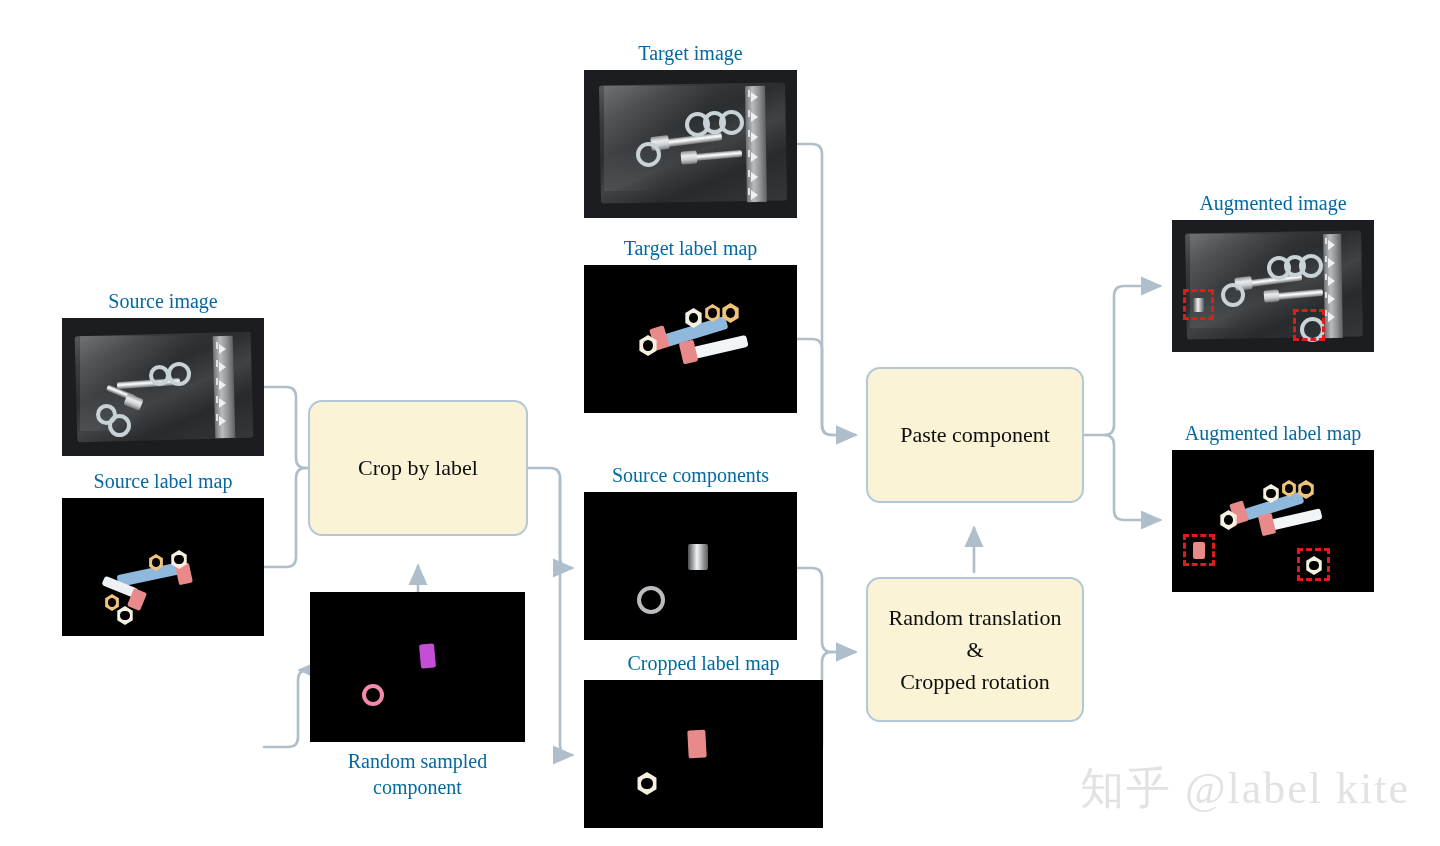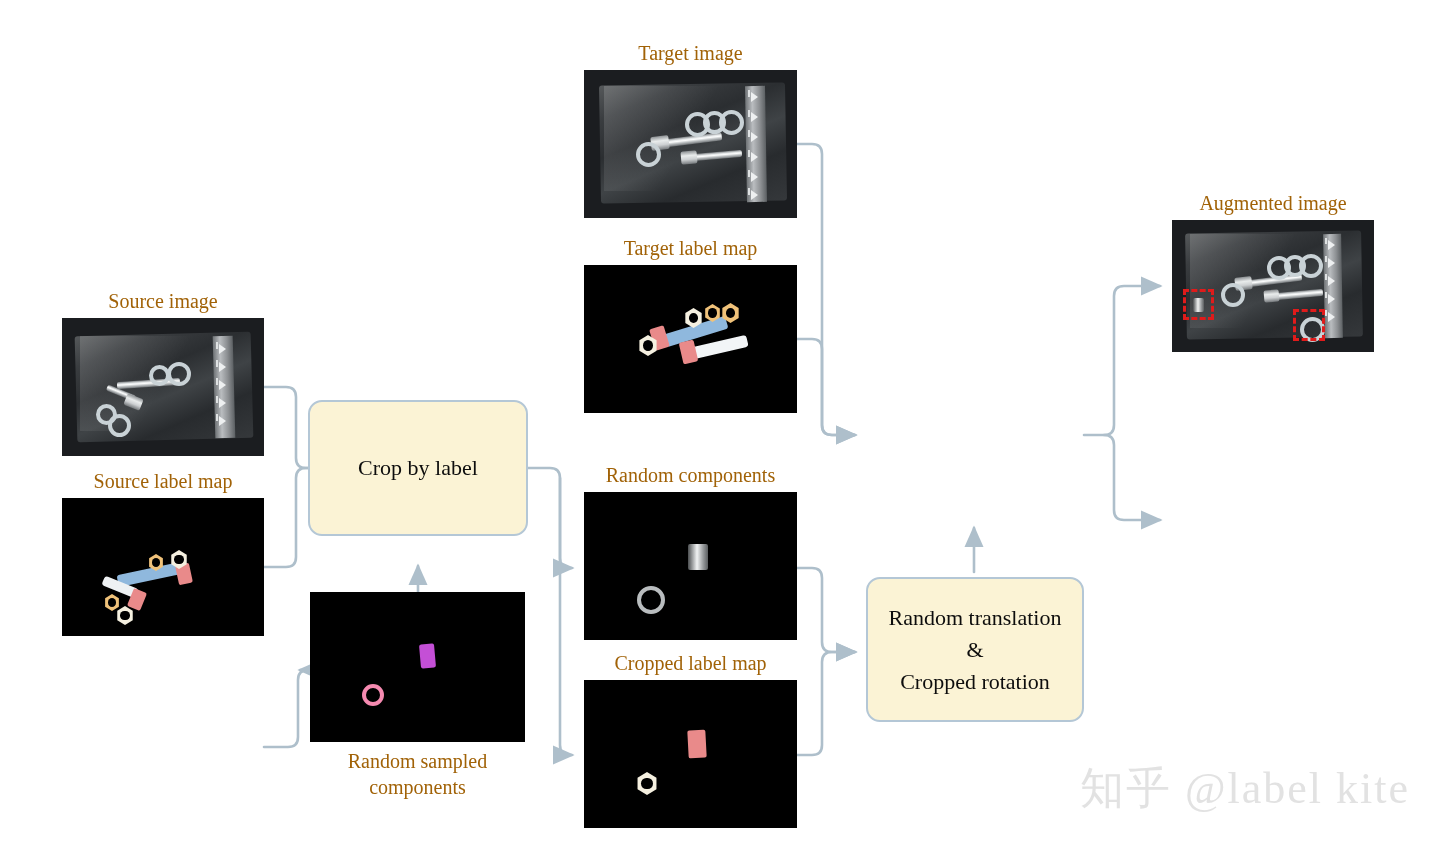--- a/index.html
+++ b/index.html
@@ -3,21 +3,21 @@
 <meta charset="utf-8">
 <style>
   html,body{margin:0;padding:0;background:#ffffff;}
   body{width:1440px;height:846px;position:relative;overflow:hidden;
        font-family:"Liberation Serif","DejaVu Serif",serif;color:#111;}
   .stage{position:absolute;left:0;top:0;width:1440px;height:846px;}
 
   
   .panel{position:absolute;}
   .panel .cap{position:absolute;left:50%;transform:translateX(-50%);
-              white-space:nowrap;font-size:20px;line-height:24px;color:#a16207;text-align:center;}
+              white-space:nowrap;font-size:20px;line-height:24px;color:#0369a1;text-align:center;}
   .panel .cap.below{top:100%;margin-top:6px;}
   .panel .cap.above{bottom:100%;margin-bottom:5px;}
   .panel .cap.two{line-height:26px;white-space:normal;width:210px;}
   .frame{position:absolute;left:0;top:0;width:100%;height:100%;overflow:hidden;background:#000;}
 
   
   .pbox{position:absolute;background:#fbf3d5;border:2px solid #b4c7d6;border-radius:14px;
         display:flex;align-items:center;justify-content:center;text-align:center;
         font-size:22px;line-height:32px;color:#0d0d0d;box-sizing:border-box;}
 
@@ -152,21 +152,21 @@
     <span>Crop by label</span>
   </div>
 
   <div class="panel" style="left:310px;top:592px;width:215px;height:150px;">
     <div class="frame">
       <div class="sq" style="left:110px;top:52px;width:15px;height:24px;background:#c44fd6;transform:rotate(-5deg);"></div>
       <div class="ring" style="left:52px;top:92px;width:22px;height:22px;border-width:4px;border-color:#f58ab0;"></div>
     </div>
     <div class="cap below two">
       <span>Random sampled</span><br>
-      <span>components</span>
+      <span>component</span>
     </div>
   </div>
 
   <div class="panel" style="left:584px;top:70px;width:213px;height:148px;">
     <div class="cap above">Target image</div>
     <div class="frame">
       <div class="bag" style="left:0;top:0;width:213px;height:148px;"></div>
       <div class="bagbody" style="left:16px;top:14px;width:186px;height:118px;transform:rotate(-1deg);"></div>
       <div class="sheen" style="left:20px;top:16px;width:150px;height:105px;"></div>
       <div class="zipstrip" style="left:162px;top:16px;width:20px;height:116px;transform:rotate(-1deg);"></div>
@@ -209,37 +209,40 @@
       <div class="hexring" style="left:137px;top:38px;width:19px;height:20px;background:#f0c27a;">
           <i></i>
         </div>
       <div class="hexring" style="left:54px;top:70px;width:20px;height:21px;background:#f5f0e0;">
           <i></i>
         </div>
     </div>
   </div>
 
   <div class="panel" style="left:584px;top:492px;width:213px;height:148px;">
-    <div class="cap above">Random components</div>
+    <div class="cap above">Source components</div>
     <div class="frame">
       <div class="gray-cyl" style="left:104px;top:52px;width:20px;height:26px;"></div>
       <div class="gray-ring" style="left:53px;top:94px;width:20px;height:20px;border-width:4px;"></div>
     </div>
   </div>
 
-  <div class="panel" style="left:584px;top:680px;width:213px;height:148px;text-decoration:underline;">
+  <div class="panel" style="left:584px;top:680px;width:239px;height:148px;text-decoration:underline;">
     <div class="cap above">Cropped label map</div>
     <div class="frame">
       <div class="sq" style="left:104px;top:50px;width:18px;height:28px;background:#e98a8a;transform:rotate(-3deg);"></div>
       <div class="hexring" style="left:52px;top:92px;width:22px;height:23px;background:#f5f0e0;">
           <i></i>
         </div>
     </div>
   </div>
 
+  <div class="pbox" style="left:866px;top:367px;width:218px;height:136px;">
+    <span>Paste component</span>
+  </div>
 
   <div class="pbox" style="left:866px;top:577px;width:218px;height:145px;flex-direction:column;">
     <span>Random translation</span>
     <span>&amp;</span>
     <span>Cropped rotation</span>
   </div>
 
   <div class="panel" style="left:1172px;top:220px;width:202px;height:132px;">
     <div class="cap above">Augmented image</div>
     <div class="frame">
@@ -265,16 +268,43 @@
       <div class="nut" style="left:112px;top:35px;width:14px;height:14px;border-width:4px;"></div>
       <div class="nut" style="left:127px;top:34px;width:16px;height:16px;border-width:4px;"></div>
       <div class="nut" style="left:49px;top:63px;width:16px;height:16px;border-width:4px;"></div>
       <div class="gray-cyl" style="left:21px;top:78px;width:11px;height:14px;"></div>
       <div class="redbox" style="left:11px;top:69px;width:31px;height:31px;"></div>
       <div class="nut" style="left:128px;top:97px;width:17px;height:17px;border-width:4px;"></div>
       <div class="redbox" style="left:121px;top:89px;width:32px;height:32px;"></div>
     </div>
   </div>
 
+  <div class="panel" style="left:1172px;top:450px;width:202px;height:142px;">
+    <div class="cap above">Augmented label map</div>
+    <div class="frame">
+      <div class="bar" style="left:72px;top:50px;width:60px;height:12px;background:#8fb8dd;transform:rotate(-17deg);"></div>
+      <div class="sq" style="left:60px;top:52px;width:14px;height:21px;background:#e98a8a;transform:rotate(-17deg);"></div>
+      <div class="bar" style="left:98px;top:64px;width:52px;height:11px;background:#f2f5f7;transform:rotate(-13deg);"></div>
+      <div class="sq" style="left:88px;top:64px;width:14px;height:21px;background:#e98a8a;transform:rotate(-13deg);"></div>
+      <div class="hexring" style="left:90px;top:34px;width:18px;height:19px;background:#f5f0e0;">
+          <i></i>
+        </div>
+      <div class="hexring" style="left:109px;top:30px;width:16px;height:17px;background:#f0c27a;">
+          <i></i>
+        </div>
+      <div class="hexring" style="left:125px;top:30px;width:18px;height:19px;background:#f0c27a;">
+          <i></i>
+        </div>
+      <div class="hexring" style="left:47px;top:60px;width:19px;height:20px;background:#f5f0e0;">
+          <i></i>
+        </div>
+      <div class="sq" style="left:21px;top:92px;width:12px;height:17px;background:#e98a8a;"></div>
+      <div class="redbox" style="left:11px;top:84px;width:32px;height:32px;"></div>
+      <div class="hexring" style="left:133px;top:106px;width:18px;height:19px;background:#f5f0e0;">
+          <i></i>
+        </div>
+      <div class="redbox" style="left:125px;top:98px;width:33px;height:33px;"></div>
+    </div>
+  </div>
 
   <div class="wm">知乎 @label kite</div>
 
 </div>
 
 </body></html>

